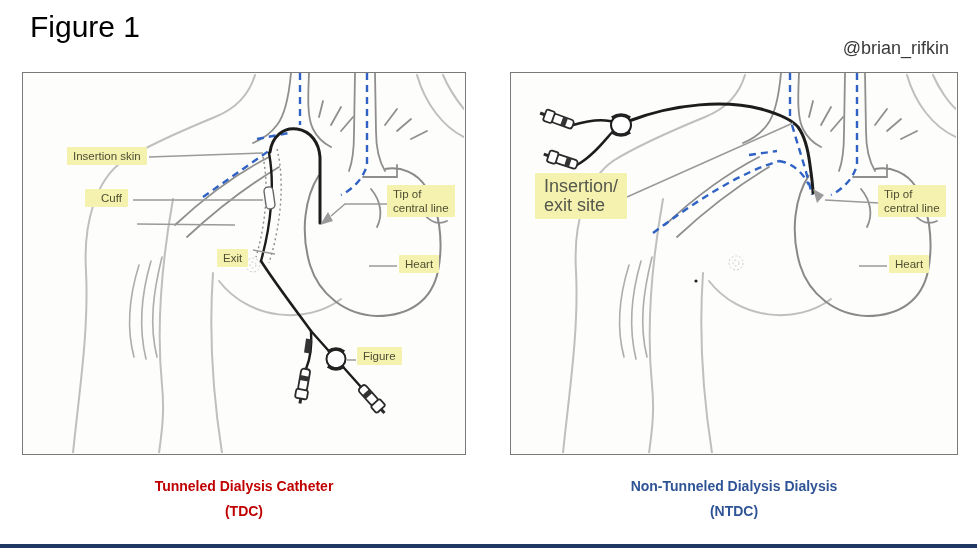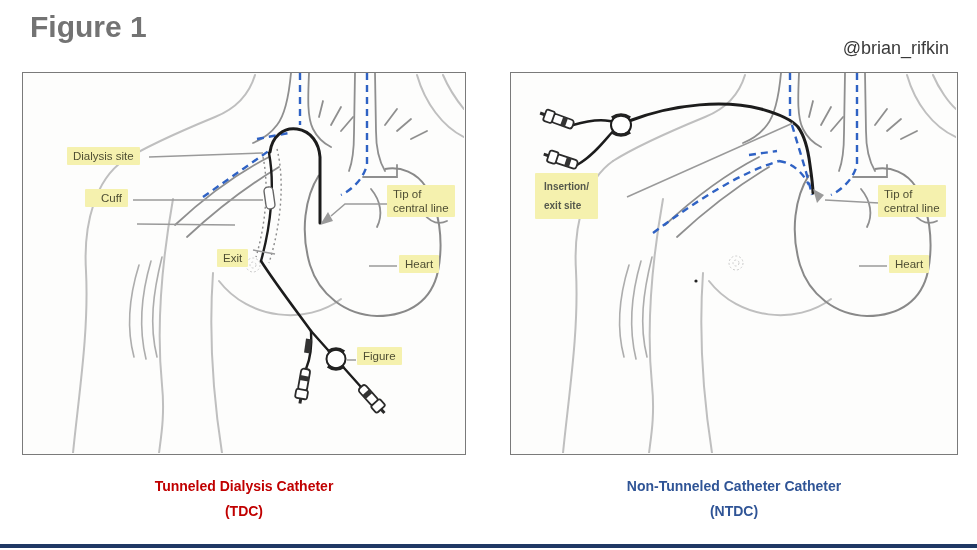--- a/index.html
+++ b/index.html
@@ -2,41 +2,41 @@
 <html><head>
 <meta charset="utf-8">
 <style>
   html,body{margin:0;padding:0;}
   body{
     width:977px;height:550px;position:relative;background:#ffffff;
     font-family:"Liberation Sans", sans-serif;overflow:hidden;
   }
   .stage{position:absolute;inset:0;}
   .figure-title{
-    position:absolute;left:30px;top:10px;font-size:30px;font-weight:700;
-    color:#737373;letter-spacing:0px;
+    position:absolute;left:30px;top:10px;font-size:30px;font-weight:400;
+    color:#000000;letter-spacing:0px;
   }
   .credit{
     position:absolute;right:28px;top:38px;font-size:18px;color:#3a3a3a;
   }
   .panel{
     position:absolute;top:72px;height:383px;border:1.5px solid #7a7a7a;
     background:#fdfdfc;box-sizing:border-box;
   }
   .panel-tdc{left:22px;width:444px;}
   .panel-ntdc{left:510px;width:448px;}
   .panel svg{position:absolute;left:0;top:0;}
   .lbl{
     position:absolute;background:#f5f1ae;color:#4e4e33;
     font-size:11.5px;line-height:14px;padding:2px 6px;border-radius:1px;
     white-space:pre-line;z-index:3;
   }
   .lbl.center{text-align:center;}
   .lbl.big{
-    font-size:10px;line-height:19px;font-weight:700;color:#54584c;
+    font-size:18px;line-height:19px;font-weight:400;color:#54584c;
     padding:4px 9px;
   }
   .caption{
     position:absolute;top:474px;text-align:center;font-weight:800;
     font-size:14px;line-height:25px;
   }
   .caption-tdc{left:22px;width:444px;color:#c00000;}
   .caption-ntdc{left:510px;width:448px;color:#2f5496;}
   .footer-bar{
     position:absolute;left:0;right:0;top:544px;height:4px;background:#1f3864;
@@ -140,21 +140,21 @@
         <line x1="110" y1="127" x2="240" y2="127"></line>
         <line x1="114" y1="151" x2="212" y2="152"></line>
         <line x1="230" y1="177" x2="252" y2="181"></line>
         <path d="M 366,131 L 322,131 L 308,143"></path>
         <line x1="374" y1="193" x2="346" y2="193"></line>
         <line x1="333" y1="287" x2="324" y2="287"></line>
       </g>
       <polygon points="297,152 310,148 305,139" fill="#9a9a9a"></polygon>
     </svg>
 
-    <div class="lbl" style="left:44px;top:74px;">Dialysis site</div>
+    <div class="lbl" style="left:44px;top:74px;">Insertion skin</div>
     <div class="lbl" style="left:62px;top:116px;padding-left:16px;">Cuff</div>
     <div class="lbl" style="left:194px;top:176px;">Exit</div>
     <div class="lbl" style="left:364px;top:112px;">Tip of
 central line</div>
     <div class="lbl" style="left:376px;top:182px;">Heart</div>
     <div class="lbl" style="left:334px;top:274px;">Figure</div>
   </div>
 
   <div class="panel panel-ntdc">
     <svg width="445" height="380" viewBox="0 0 445 380">
@@ -247,18 +247,18 @@
     <div class="lbl" style="left:367px;top:112px;">Tip of
 central line</div>
     <div class="lbl" style="left:378px;top:182px;">Heart</div>
   </div>
 
   <div class="caption caption-tdc">
     <div>Tunneled Dialysis Catheter</div>
     <div>(TDC)</div>
   </div>
   <div class="caption caption-ntdc">
-    <div>Non-Tunneled Catheter Catheter</div>
+    <div>Non-Tunneled Dialysis Dialysis</div>
     <div>(NTDC)</div>
   </div>
 
   <div class="footer-bar"></div>
 </div>
 
 </body></html>

